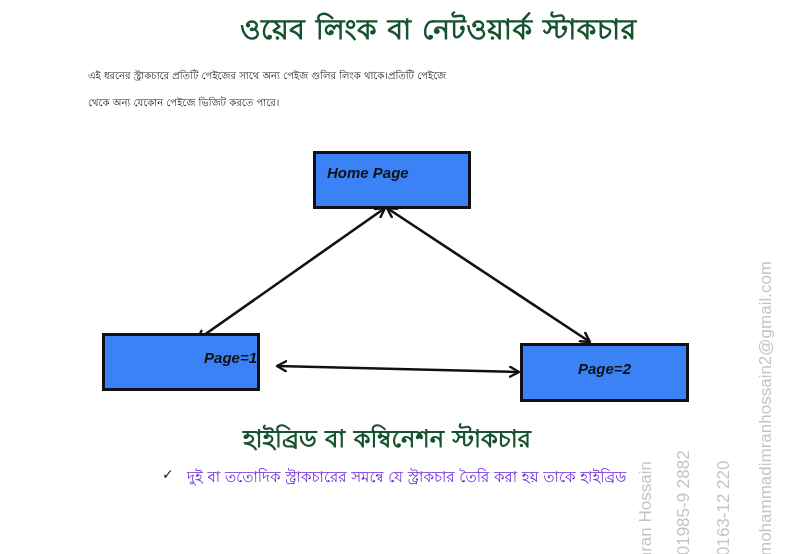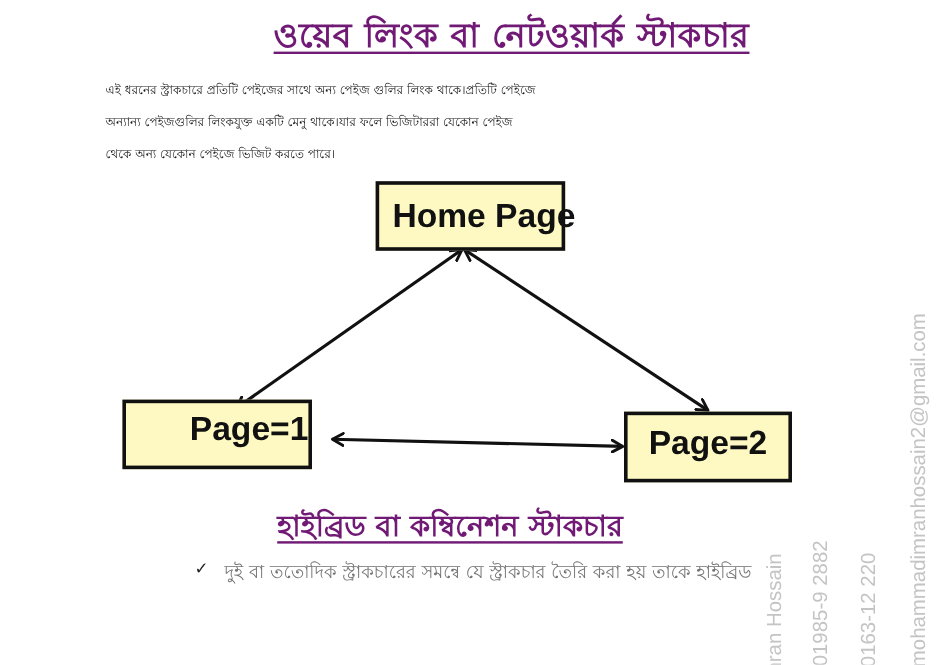--- a/index.html
+++ b/index.html
@@ -11,25 +11,25 @@
       width: 788px;
       height: 554px;
       position: relative;
       overflow: hidden;
       font-family: "DejaVu Sans", "Liberation Sans", sans-serif;
       color: #111111;
     }
     .heading {
       position: absolute;
       font-weight: bold;
-      text-decoration: underline;
       text-decoration-thickness: 2px;
       text-underline-offset: 4px;
       white-space: nowrap;
-      color: #701a75;
+      color: #14532d;
+      margin-left: 12px;
     }
     #h1 {
       left: 228px;
       top: 8px;
       font-size: 28px;
       letter-spacing: 0.5px;
     }
     #h2 {
       left: 231px;
       top: 420px;
@@ -45,37 +45,38 @@
       color: #1a1a1a;
     }
     .para .line {
       display: block;
       white-space: nowrap;
     }
     .box {
       position: absolute;
       border: 3px solid #111111;
       box-sizing: border-box;
-      background: #fef9c3;
+      background: #3b82f6;
       font-family: "Liberation Sans", "DejaVu Sans", sans-serif;
       font-weight: bold;
-      font-size: 28px;
+      font-size: 15px;
       color: #111111;
       white-space: nowrap;
+      font-style: italic;
     }
     #box-home {
       left: 313px; top: 151px; width: 158px; height: 58px;
       padding: 10px 0 0 11px;
     }
     #box-p1 {
       left: 102px; top: 333px; width: 158px; height: 58px;
       text-align: right; line-height: 44px;
     }
     #box-p2 {
-      left: 520px; top: 343px; width: 140px; height: 59px;
+      left: 520px; top: 343px; width: 169px; height: 59px;
       text-align: center; line-height: 46px;
     }
     svg.arrows {
       position: absolute;
       left: 0; top: 0;
       width: 788px; height: 554px;
       pointer-events: none;
     }
     .bullet {
       position: absolute;
@@ -84,21 +85,21 @@
       font-size: 14px;
       color: #222222;
     }
     .bullet-text {
       position: absolute;
       left: 187px;
       top: 464px;
       width: 560px;
       font-size: 15px;
       line-height: 26px;
-      color: #737373;
+      color: #6d28d9;
     }
     .bullet-text .line {
       display: block;
       white-space: nowrap;
     }
     .wm {
       position: absolute;
       color: #c4c4c4;
       font-family: "Liberation Sans", "DejaVu Sans", sans-serif;
       font-size: 17px;
@@ -111,21 +112,20 @@
     #wm3 { left: 714px; top: 556px; }
     #wm4 { left: 756px; top: 556px; }
   </style>
 </head>
 <body>
 
 <div id="h1" class="heading">ওয়েব লিংক বা নেটওয়ার্ক  স্টাকচার</div>
 
 <div class="para">
   <span class="line">এই ধরনের স্ট্রাকচারে প্রতিটি পেইজের সাথে অন্য পেইজ গুলির লিংক থাকে।প্রতিটি পেইজে</span>
-  <span class="line">অন্যান্য পেইজগুলির লিংকযুক্ত একটি মেনু থাকে।যার ফলে ভিজিটাররা যেকোন পেইজ</span>
   <span class="line">থেকে অন্য যেকোন পেইজে ভিজিট করতে পারে।</span>
 </div>
 
 <svg class="arrows" viewBox="0 0 788 554" xmlns="http://www.w3.org/2000/svg">
   <defs>
     <marker id="arrowhead" markerWidth="12" markerHeight="12" refX="10" refY="6" orient="auto-start-reverse" markerUnits="userSpaceOnUse">
       <path d="M1,1 L10,6 L1,11" fill="none" stroke="#111111" stroke-width="2.4" stroke-linecap="round" stroke-linejoin="round"></path>
     </marker>
   </defs>
   <line x1="385" y1="208" x2="197" y2="340" stroke="#111111" stroke-width="2.6" marker-start="url(#arrowhead)" marker-end="url(#arrowhead)"></line>

